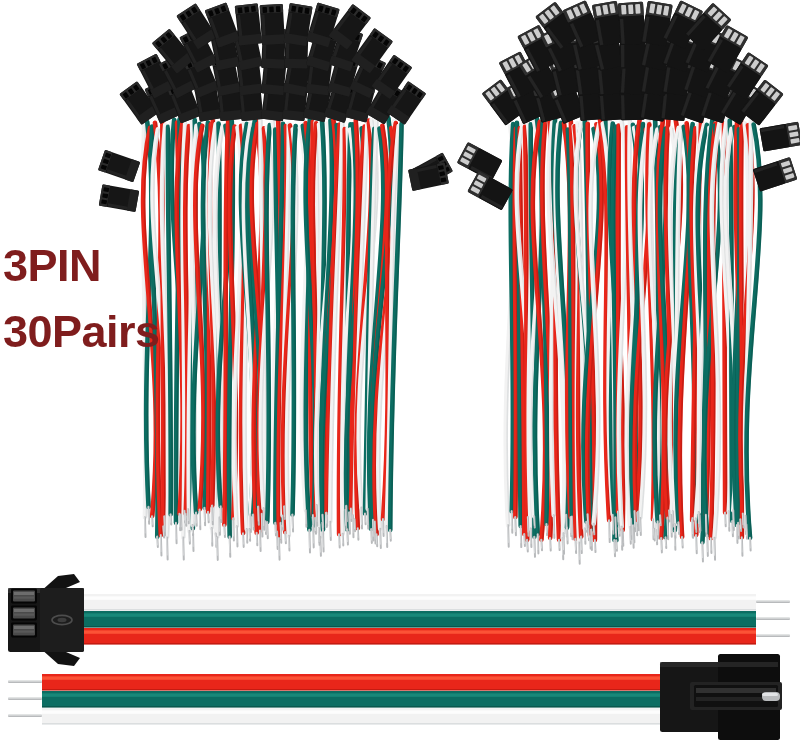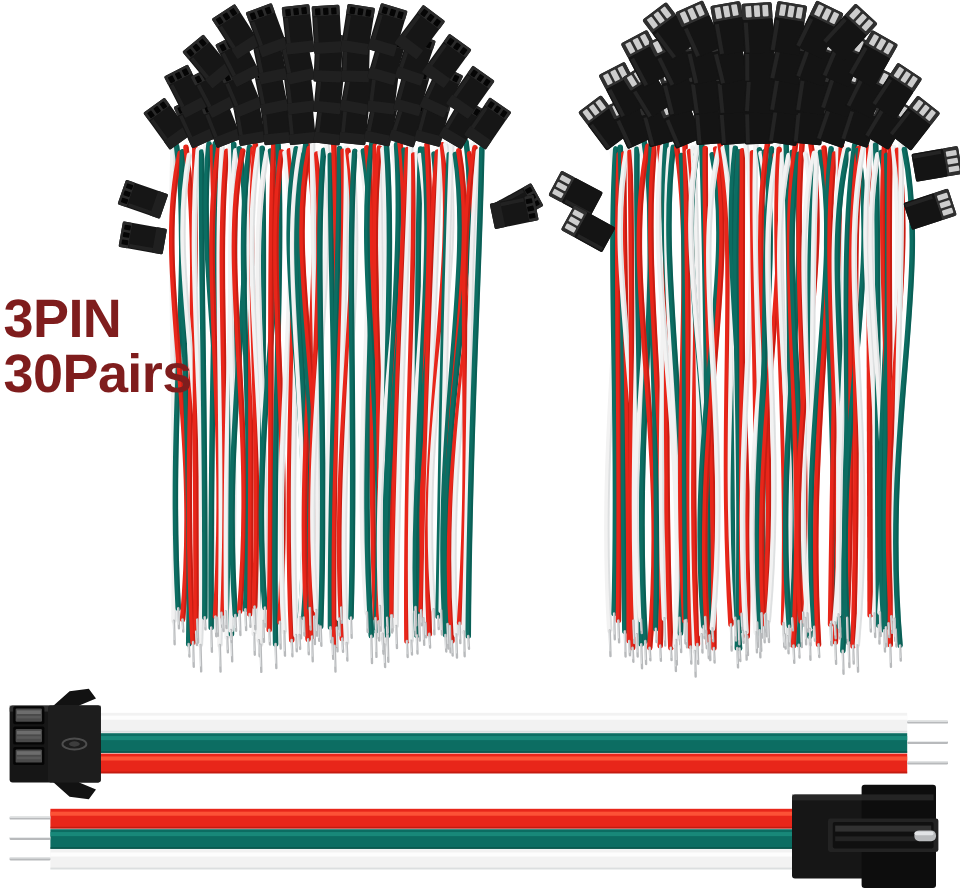--- a/index.html
+++ b/index.html
@@ -4,21 +4,21 @@
 <style>
   html,body{margin:0;padding:0;background:#ffffff;}
   body{width:800px;height:741px;overflow:hidden;
        font-family:"Liberation Sans","DejaVu Sans",sans-serif;}
   #stage{position:relative;width:800px;height:741px;background:#ffffff;overflow:hidden;}
 
   
   #caption{position:absolute;left:3px;top:243px;z-index:40;
            font-weight:bold;color:#7f1d1d;letter-spacing:-0.5px;line-height:1.02;}
   #caption .cap-line{display:block;font-size:45px;}
-  #caption .cap-line.l2{font-size:45px;margin-top:0;}
+  #caption .cap-line.l2{font-size:45px;margin-top:20px;}
 
   
   .bundle{position:absolute;}
   .bundle svg{display:block;}
 
   
   .cable{position:absolute;}
   .cable svg{display:block;}
 </style>
 </head>

